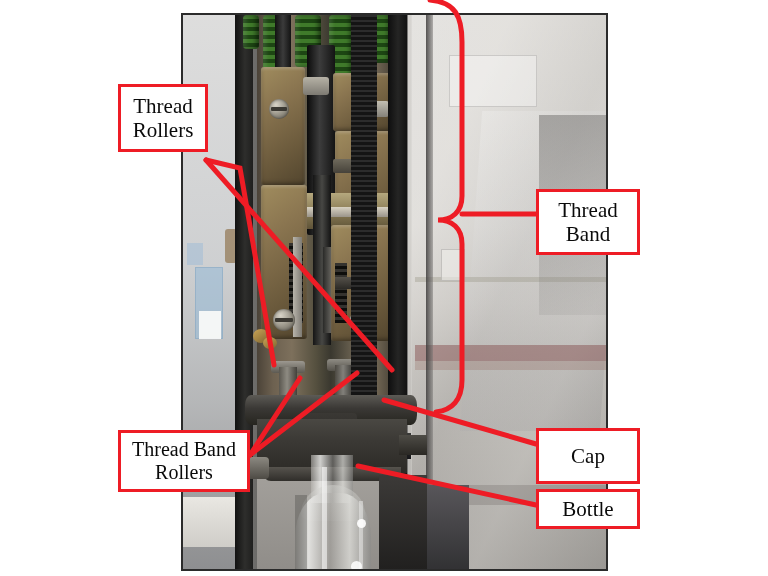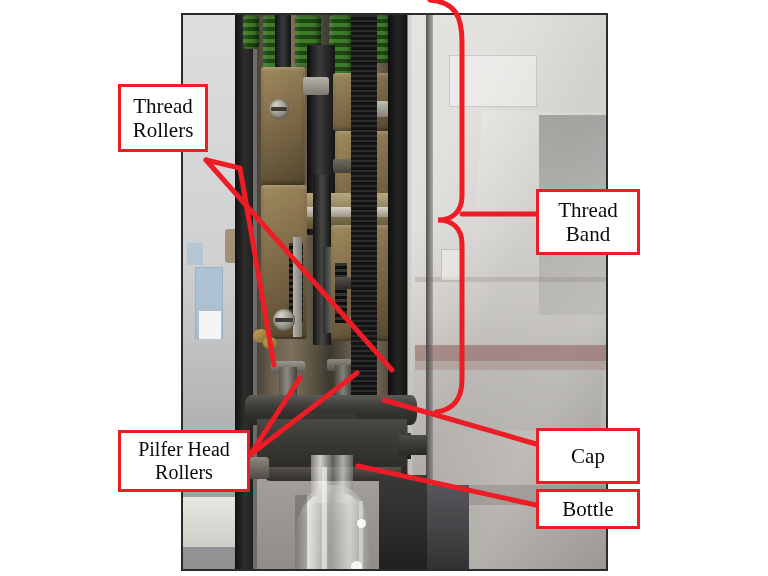--- a/index.html
+++ b/index.html
@@ -548,21 +548,21 @@
 
   <div class="callout" id="callout-capping-head">
     <span class="txt">
       <span>Thread</span><br>
       <span>Band</span>
     </span>
   </div>
 
   <div class="callout" id="callout-pilfer-band">
     <span class="txt">
-      <span>Pilfer Head</span><br>
+      <span>Thread Band</span><br>
       <span>Rollers</span>
     </span>
   </div>
 
   <div class="callout" id="callout-cap">
     <span class="txt">
       <span>Cap</span>
     </span>
   </div>
 

